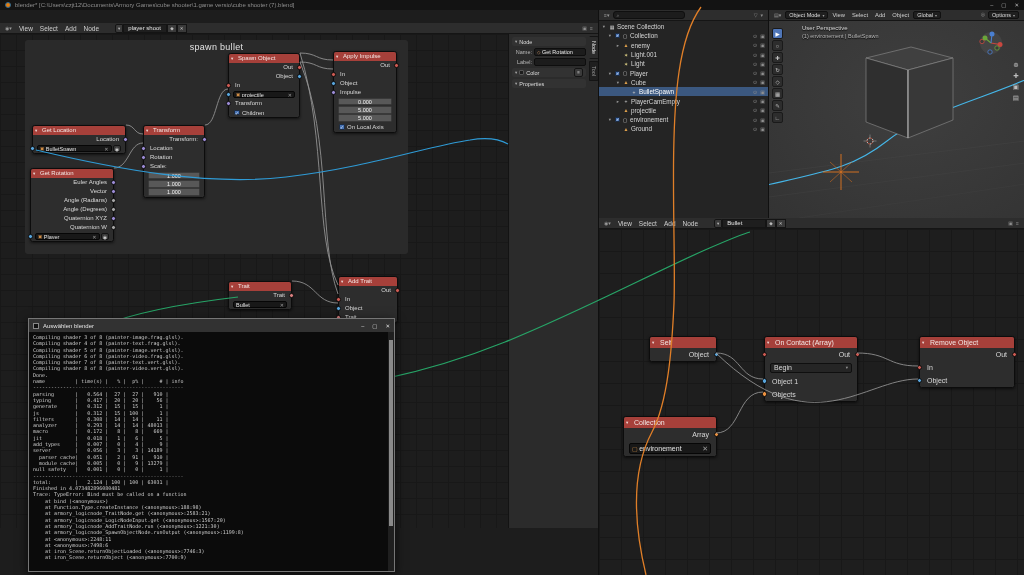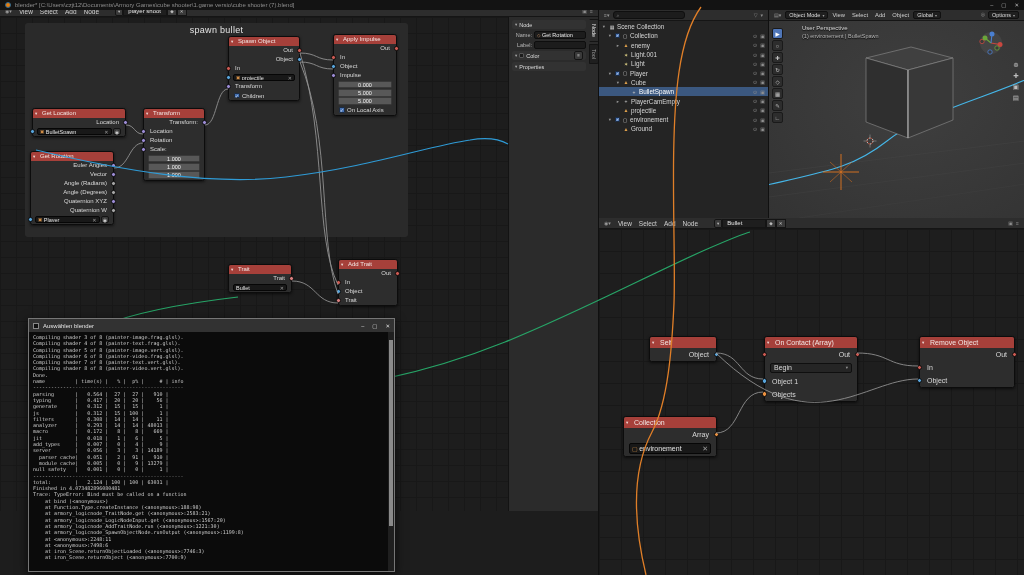--- a/index.html
+++ b/index.html
@@ -19,21 +19,21 @@
 .ed-icon{color:#9a9a9a;font-size:5px;padding:0 3px;white-space:nowrap}
 .dbw{display:flex;align-items:center;height:9px;margin-left:12px;font-size:6px}
 .dbw .browse{background:#3a3a3a;border:1px solid #141414;border-radius:2px 0 0 2px;padding:0 2px;line-height:7px;font-size:4.5px;color:#bbb}
 .dbw .nm{background:#1e1e1e;border:1px solid #141414;padding:0 4px;line-height:7px;min-width:44px;color:#e6e6e6}
 .dbw .bt{background:#3a3a3a;border:1px solid #141414;padding:0 2px;line-height:7px;font-size:4.5px;color:#bbb}
 .hdr-right{margin-left:auto;display:flex;gap:3px;font-size:5px;color:#8e8e8e;padding-right:3px}
 .dd-chip{display:flex;align-items:center;gap:2px;background:#1f1f1f;border:1px solid #101010;border-radius:2px;height:8px;padding:0 3px;font-size:5.5px;color:#ddd}
 .dd-chip .da{font-size:4px;color:#999}
 
 
-#left-editor{position:absolute;left:0;top:6px;width:598px;height:505px;z-index:1}
+#left-editor{position:absolute;left:0;top:23px;width:598px;height:505px;z-index:1}
 #left-editor .canvas{position:absolute;left:0;top:11px;right:0;bottom:0;background-color:#1d1d1d;background-image:linear-gradient(#181818 1px,transparent 1px),linear-gradient(90deg,#181818 1px,transparent 1px);background-size:16px 16px}
 #bottom-editor{position:absolute;left:598px;top:218px;width:426px;height:357px;z-index:1;border-left:1px solid #101010}
 #bottom-editor .canvas{position:absolute;left:0;top:11px;right:0;bottom:0;background-color:#1e1e1e;background-image:linear-gradient(#181818 1px,transparent 1px),linear-gradient(90deg,#181818 1px,transparent 1px);background-size:22px 22px}
 
 
 #frame{position:absolute;left:25px;top:17px;width:383px;height:214px;background:rgba(44,44,44,.88);border-radius:3px;z-index:2}
 #frame .ft{text-align:center;font-size:9px;color:#e3e3e3;padding-top:2px;letter-spacing:.3px}
 
 
 .node{position:absolute;background:rgba(46,46,46,.96);border:1px solid #0c0c0c;border-radius:2.5px;box-shadow:0 1px 3px rgba(0,0,0,.6);font-size:6px;color:#d9d9d9;z-index:5}

